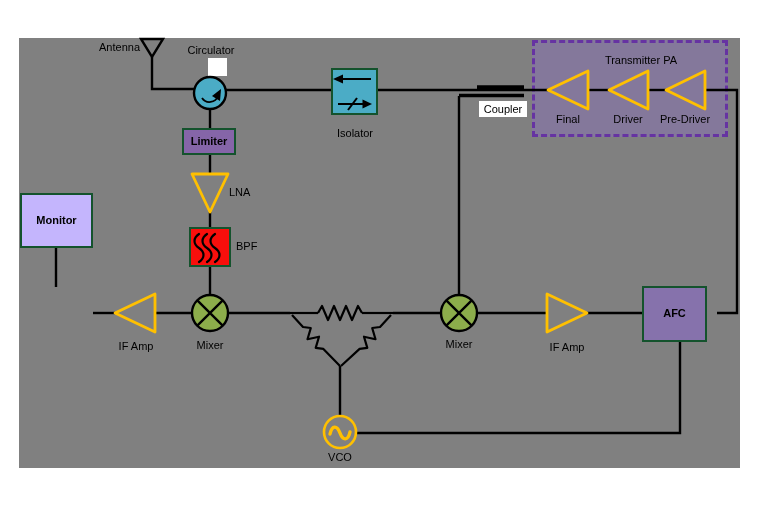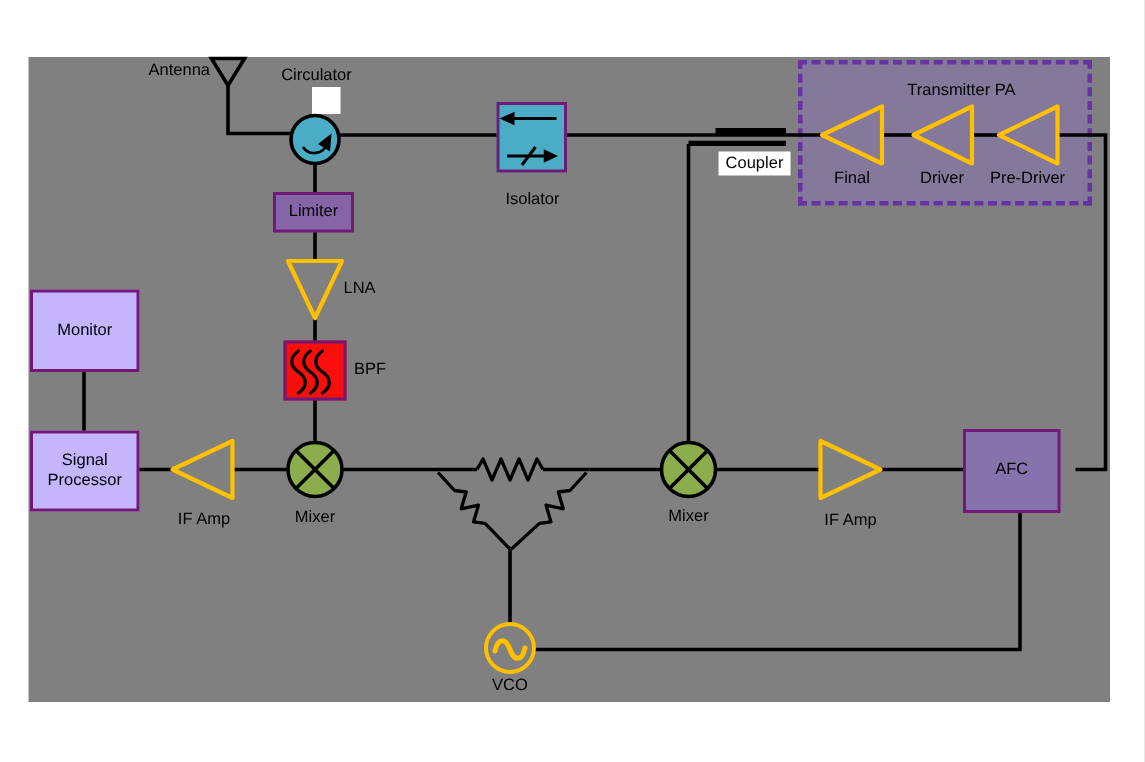--- a/index.html
+++ b/index.html
@@ -2,23 +2,23 @@
 <html><head>
 <meta charset="utf-8">
 <style>
   html,body{margin:0;padding:0;background:#ffffff;}
   .canvas{
     position:relative;width:763px;height:508px;background:#ffffff;overflow:hidden;
     font-family:"Liberation Sans", sans-serif;
   }
   .panel{position:absolute;left:19px;top:38px;width:721px;height:430px;background:#808080;}
   .box{
-    position:absolute;box-sizing:border-box;border:2px solid #701a75;
+    position:absolute;box-sizing:border-box;border:2px solid #14532d;
     display:flex;align-items:center;justify-content:center;
-    font-weight:normal;font-size:11px;color:#000;text-align:center;line-height:1.2;
+    font-weight:bold;font-size:11px;color:#000;text-align:center;line-height:1.2;
   }
   .box.orange{background:#c4b5fd;}
   .box.purple{background:#8565A8;}
   .box.purple-lt{background:#9081BC;}
   .box.purple-md{background:#8672AC;}
   .box.blue{background:#4BACC6;}
   .box.red{background:#F80F0C;}
   .pa-region{
     position:absolute;box-sizing:border-box;left:532px;top:40px;width:196px;height:97px;
     background:#84789B;border:3px dashed #6633A2;
@@ -41,23 +41,20 @@
 <div class="canvas">
 
   <div class="panel"></div>
 
   <div class="pa-region"></div>
 
   <div class="box orange" style="left:20px;top:193px;width:73px;height:55px;">
     <span>Monitor</span>
   </div>
 
-  <div class="box orange" style="left:20px;top:287px;width:73px;height:54px;padding:0 4px;">
-    <span>Signal Processor</span>
-  </div>
 
   <div class="box purple" style="left:182px;top:128px;width:54px;height:27px;">
     <span>Limiter</span>
   </div>
 
   <div class="box red" style="left:189px;top:227px;width:42px;height:40px;"></div>
 
   <div class="box blue" style="left:331px;top:68px;width:47px;height:47px;"></div>
 
 

